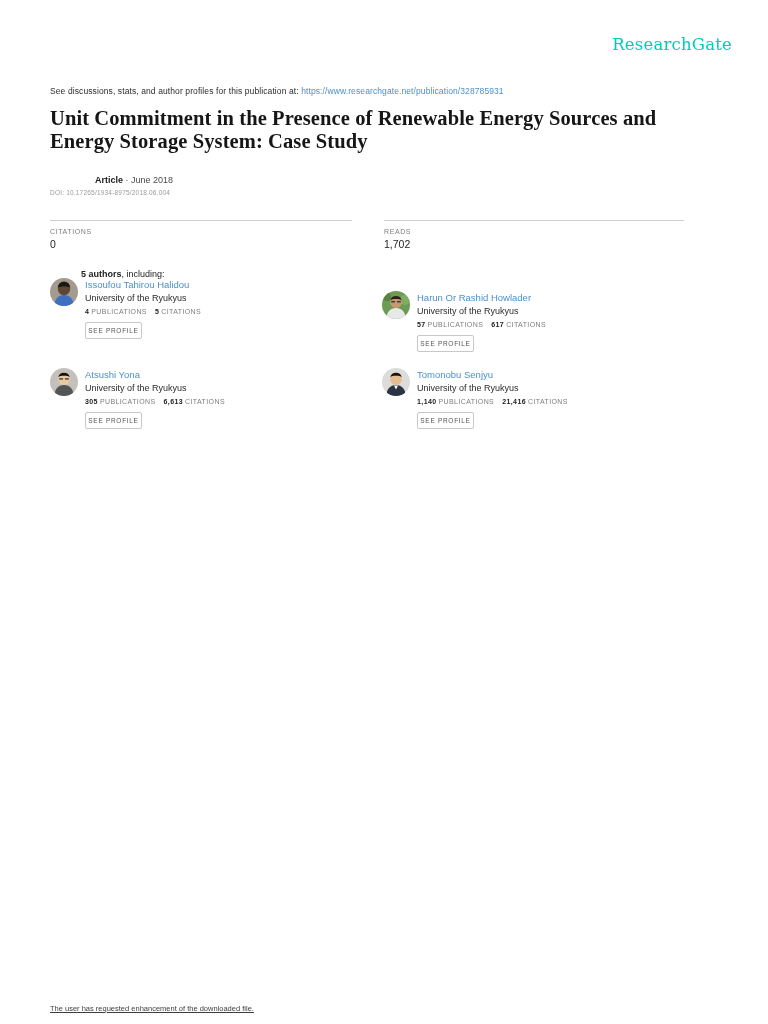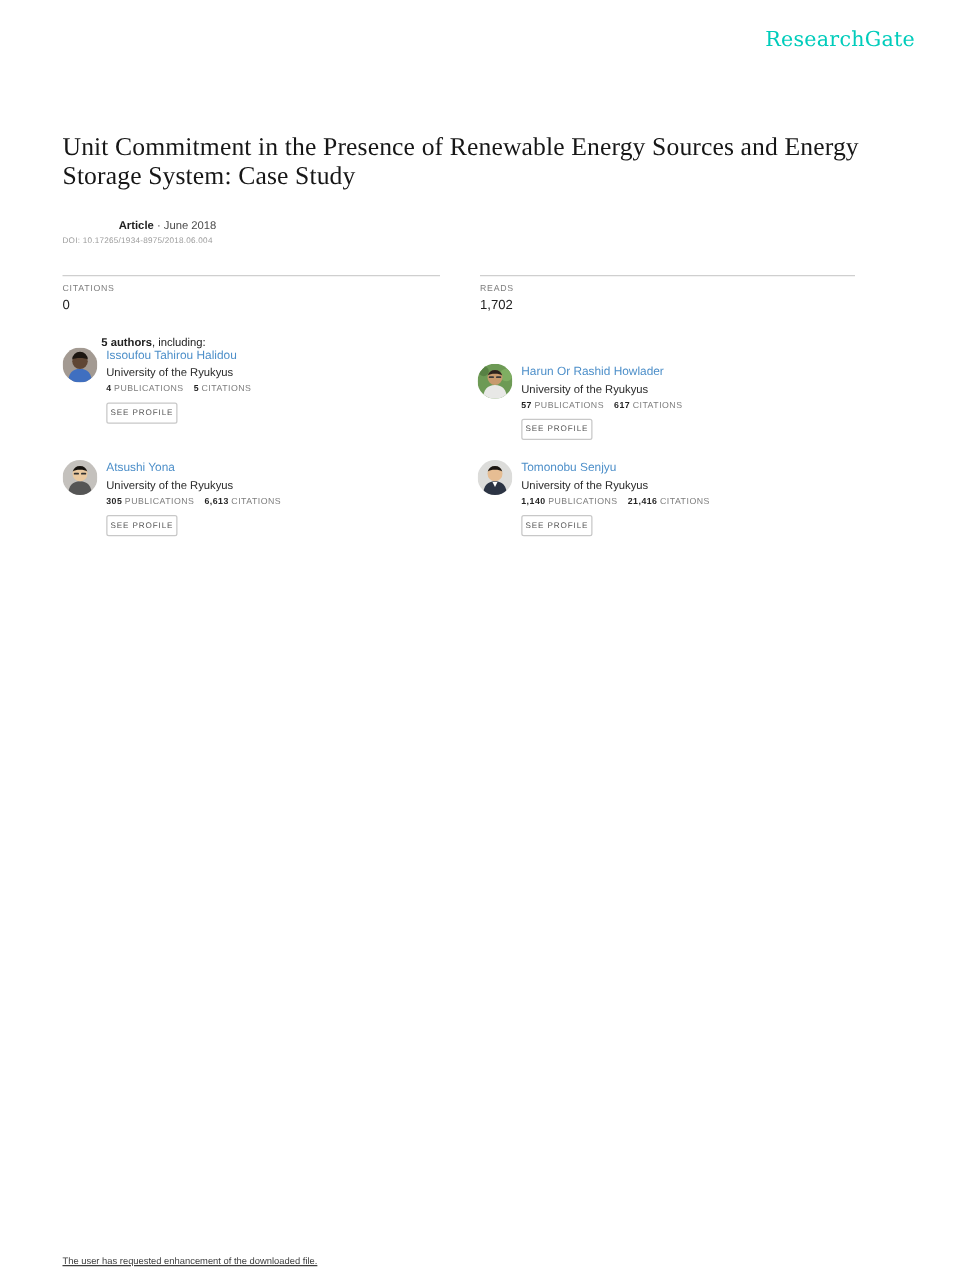--- a/index.html
+++ b/index.html
@@ -9,21 +9,21 @@
     height:1024px;
     background:#ffffff;
     overflow:hidden;
     font-family:"Liberation Sans", sans-serif;
     -webkit-font-smoothing:antialiased;
   }
 
   
   .rg-logo{
     position:absolute;
-    top:22px; right:36px;
+    top:35px; right:36px;
     font-family:"DejaVu Serif", serif;
     font-size:16.5px;
     font-weight:500;
     letter-spacing:.2px;
     color:#00ccbb;
     cursor:pointer;
   }
 
   
   .notice{
@@ -37,21 +37,21 @@
   .notice a{color:#4d8fc9;text-decoration:none;}
 
   
   .title{
     position:absolute;
     left:50px; top:107px;
     width:660px;
     font-family:"Liberation Serif", serif;
     font-size:20.5px;
     line-height:23px;
-    font-weight:400;
+    font-weight:700;
     color:#161616;
     letter-spacing:.1px;
   }
 
   
   .meta{
     position:absolute;
     left:50px; top:175px;
     font-size:9px;
     color:#4a4a4a;
@@ -133,20 +133,23 @@
     font-size:7.5px;color:#3d3d3d;white-space:nowrap;text-decoration:underline;
   }
 </style>
 </head>
 <body>
 
 <div class="page">
 
   <div class="rg-logo">ResearchGate</div>
 
+  <div class="notice">
+    <span>See discussions, stats, and author profiles for this publication at: </span><a href="#">https://www.researchgate.net/publication/328785931</a>
+  </div>
 
   <div class="title">Unit Commitment in the Presence of Renewable Energy Sources and Energy Storage System: Case Study</div>
 
   <div class="meta">
     <span class="type">Article</span><span> · June 2018</span>
   </div>
   <div class="doi">DOI: 10.17265/1934-8975/2018.06.004</div>
 
   <div class="rule rule-left"></div>
   <div class="rule rule-right"></div>

